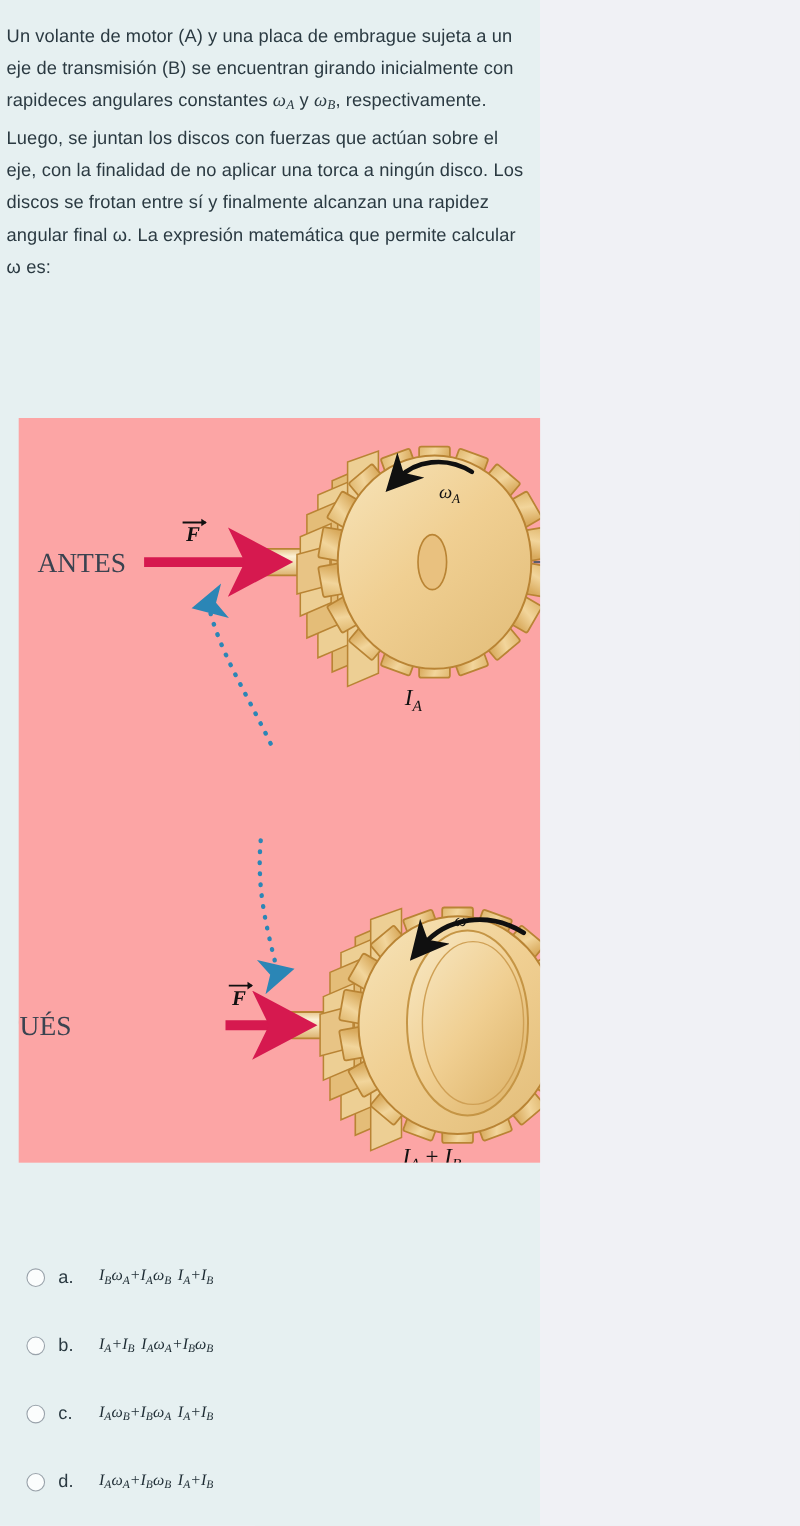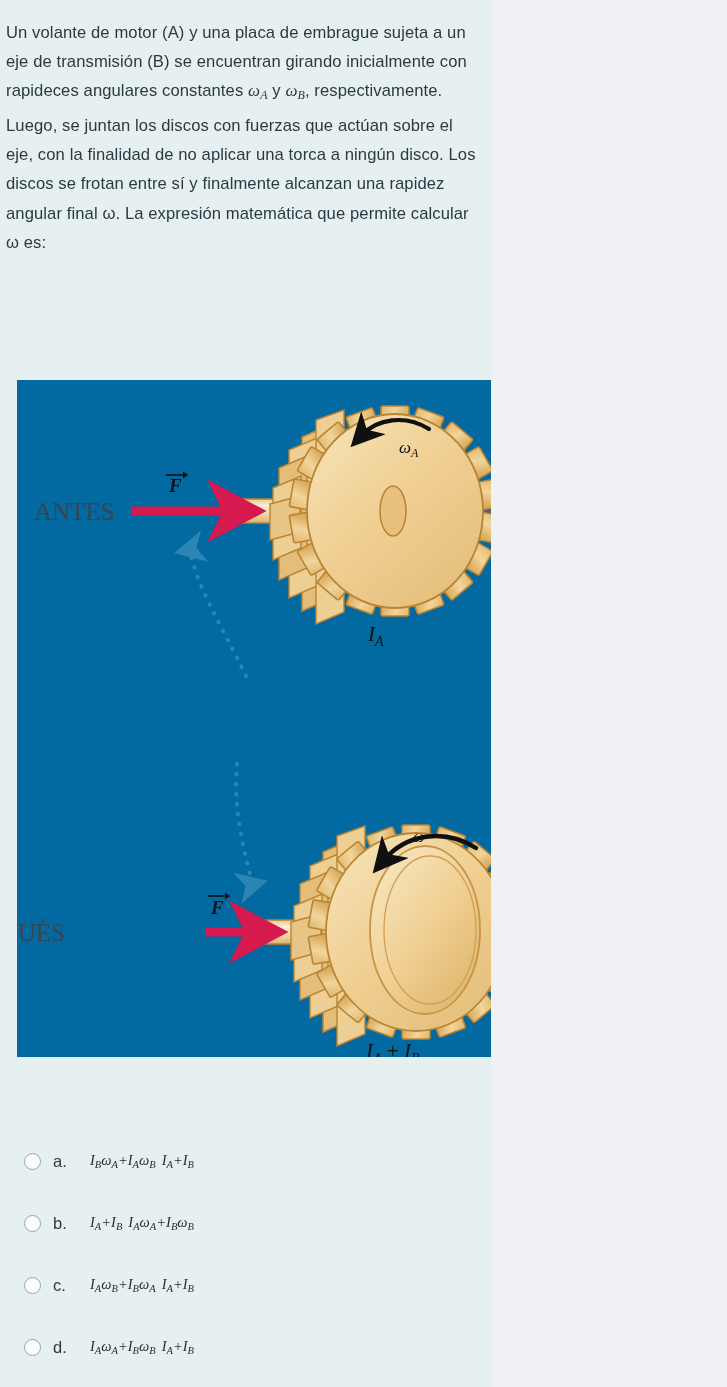--- a/index.html
+++ b/index.html
@@ -43,21 +43,21 @@
   .mvar { font-family: "Liberation Serif", serif; font-style: italic; font-size: 17px; }
   .msub { font-family: "Liberation Serif", serif; font-style: italic; font-size: 12px; vertical-align: -0.28em; }
 
   
   #figure-panel {
     position: absolute;
     left: 17px;
     top: 380px;
     width: 678px;
     height: 677px;
-    background: #0369a1;
+    background: #fca5a5;
     overflow: hidden;
   }
   #figure-svg { display: block; width: 678px; height: 677px; }
 
   
   #options-list {
     position: absolute;
     left: 0;
     top: 1130px;
     width: 491px;

